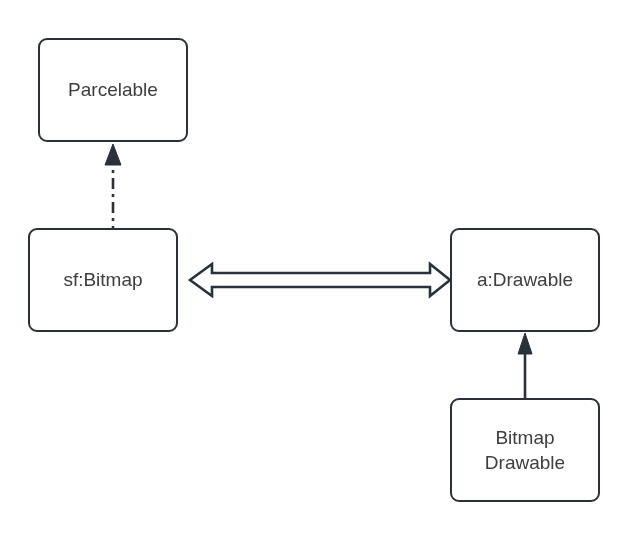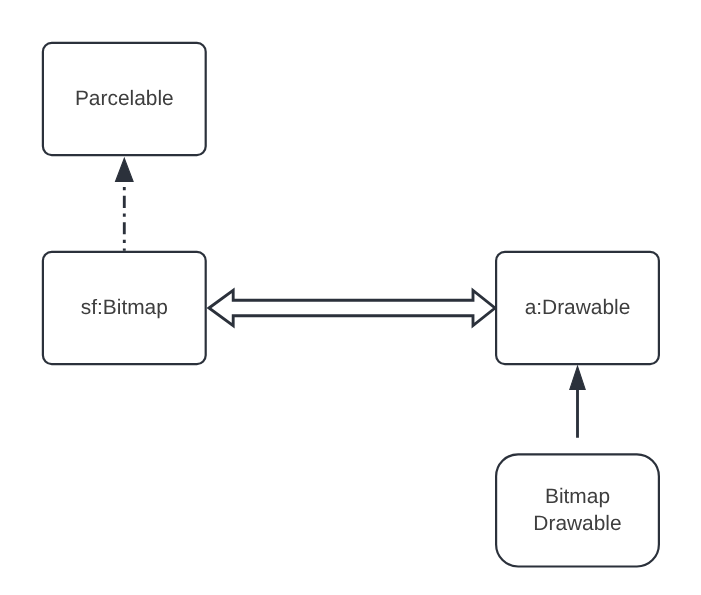--- a/index.html
+++ b/index.html
@@ -33,23 +33,23 @@
     display: flex;
     align-items: center;
     justify-content: center;
     text-align: center;
     font-size: 19px;
     line-height: 1.32;
     color: #3e3e3e;
     white-space: pre-line;
   }
   .node-parcelable      { left: 38px;  top: 38px;  }
-  .node-sf-bitmap       { left: 38px;  top: 228px; }
+  .node-sf-bitmap       { left: 28px;  top: 228px; }
   .node-a-drawable      { left: 450px; top: 228px; text-align: center; }
-  .node-bitmap-drawable { left: 450px; top: 412px; border-radius: 21px; }
+  .node-bitmap-drawable { left: 450px; top: 398px; }
 </style>
 </head>
 <body>
 
 <div class="canvas">
 
   <svg class="edges-layer" width="637" height="541" viewBox="0 0 637 541" xmlns="http://www.w3.org/2000/svg">
 
     <g>
       <line x1="113" y1="170" x2="113" y2="228" stroke-width="2.6" stroke-dasharray="3 5 11 5" stroke="#2b313b"></line>

